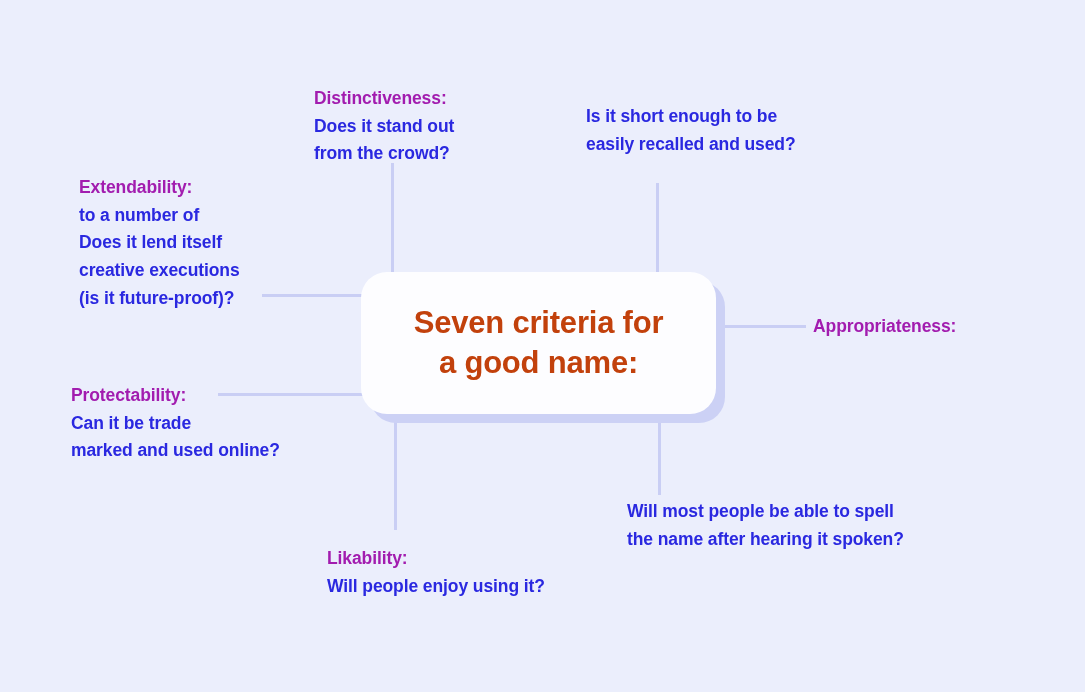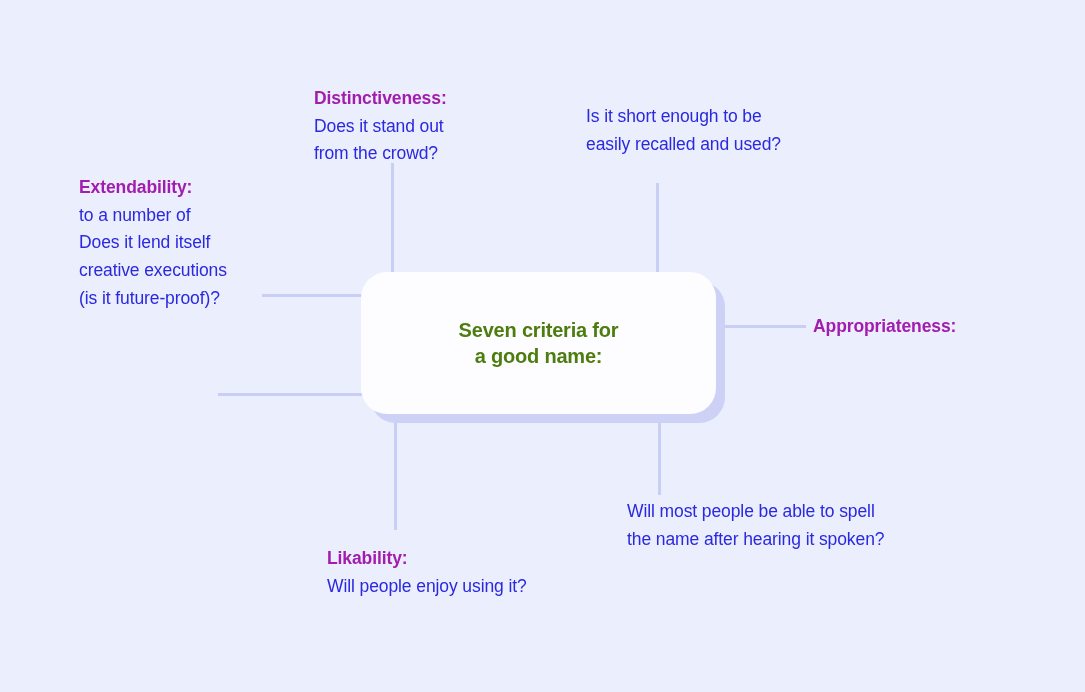--- a/index.html
+++ b/index.html
@@ -44,22 +44,22 @@
     top: 272px;
     width: 355px;
     height: 142px;
     background: #fdfdff;
     border-radius: 26px;
     display: flex;
     align-items: center;
     justify-content: center;
   }
   .center-title {
-    color: #4d7c0f;
-    font-size: 20px;
+    color: #c2410c;
+    font-size: 31px;
     font-weight: bold;
     line-height: 1.30;
     text-align: center;
     letter-spacing: -0.2px;
   }
 
   
   .node {
     position: absolute;
   }
@@ -67,21 +67,21 @@
     color: #a21caf;
     font-size: 17.5px;
     font-weight: bold;
     line-height: 1.58;
     letter-spacing: -0.1px;
     white-space: nowrap;
   }
   .node-desc {
     color: #2a28e0;
     font-size: 17.5px;
-    font-weight: normal;
+    font-weight: bold;
     line-height: 1.58;
     letter-spacing: -0.1px;
   }
   .node-desc div { white-space: nowrap; }
 </style>
 </head>
 <body>
 
 <div id="canvas">
 
@@ -123,20 +123,27 @@
     <div class="node-desc">
       <div>Is it short enough to be</div>
       <div>easily recalled and used?</div>
     </div>
   </div>
 
   <div class="node" style="left:813px; top:313px;">
     <div class="node-title">Appropriateness:</div>
   </div>
 
+  <div class="node" style="left:71px; top:382px;">
+    <div class="node-title">Protectability:</div>
+    <div class="node-desc">
+      <div>Can it be trade</div>
+      <div>marked and used online?</div>
+    </div>
+  </div>
 
   <div class="node" style="left:327px; top:545px;">
     <div class="node-title">Likability:</div>
     <div class="node-desc">
       <div>Will people enjoy using it?</div>
     </div>
   </div>
 
   <div class="node" style="left:627px; top:498px;">
     <div class="node-desc">

